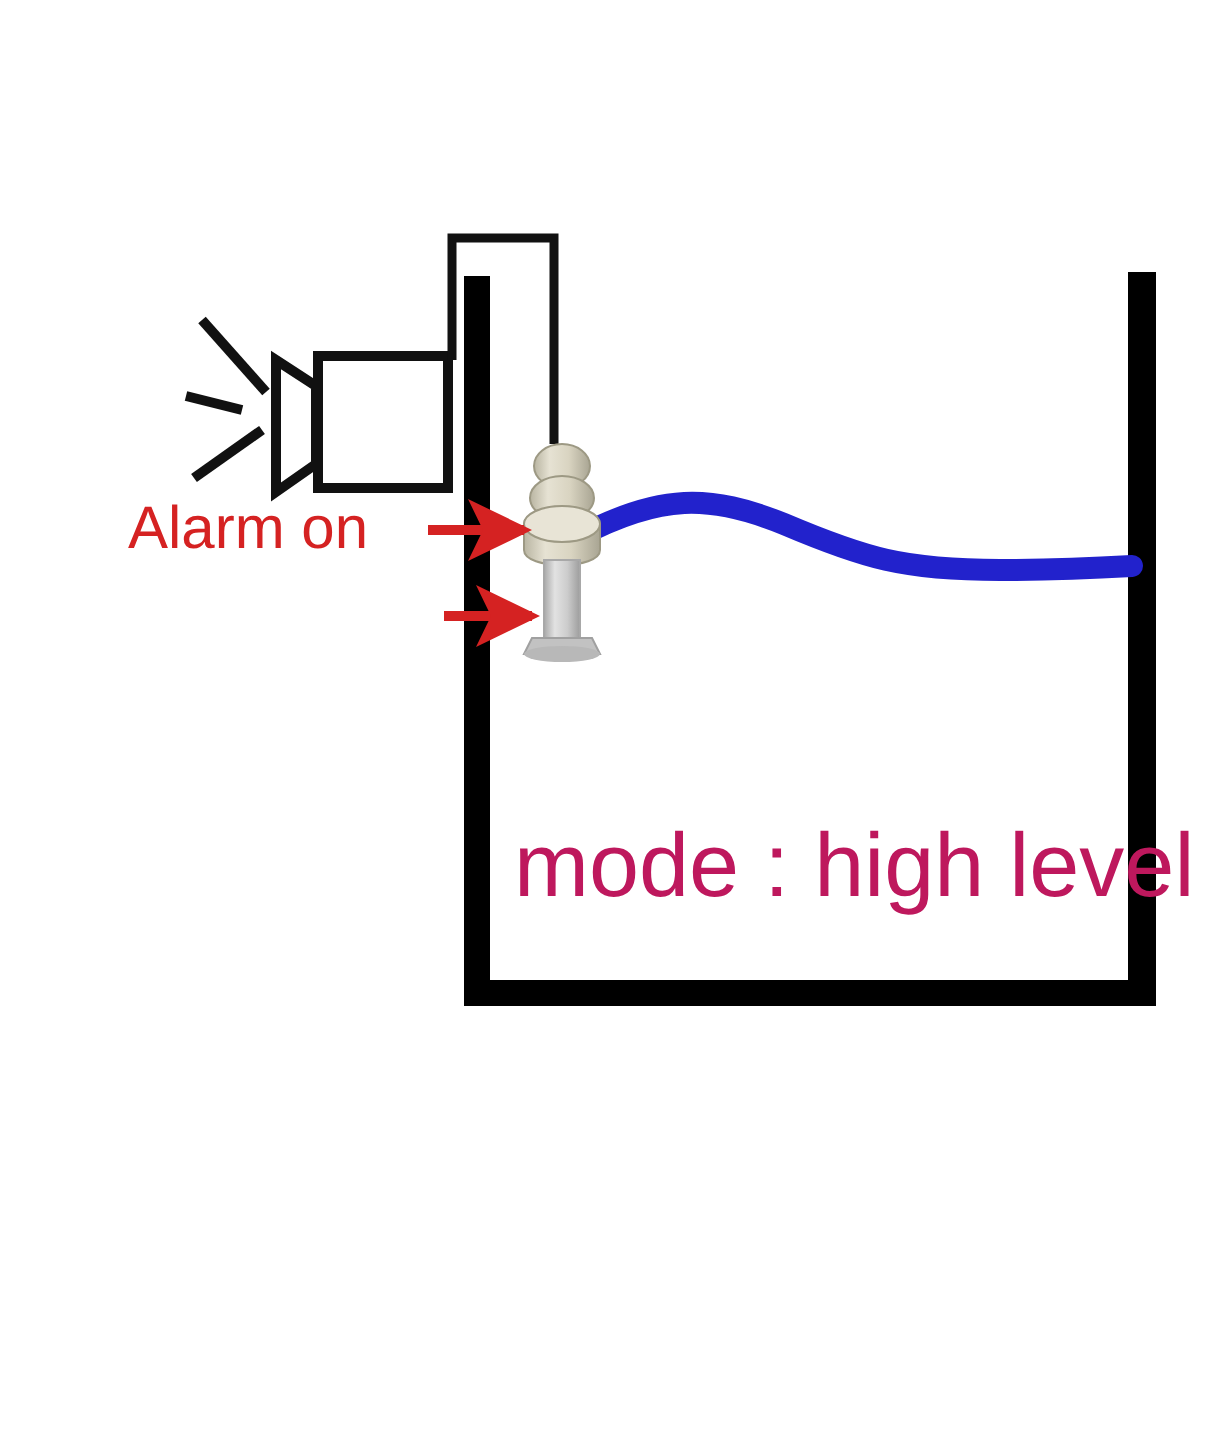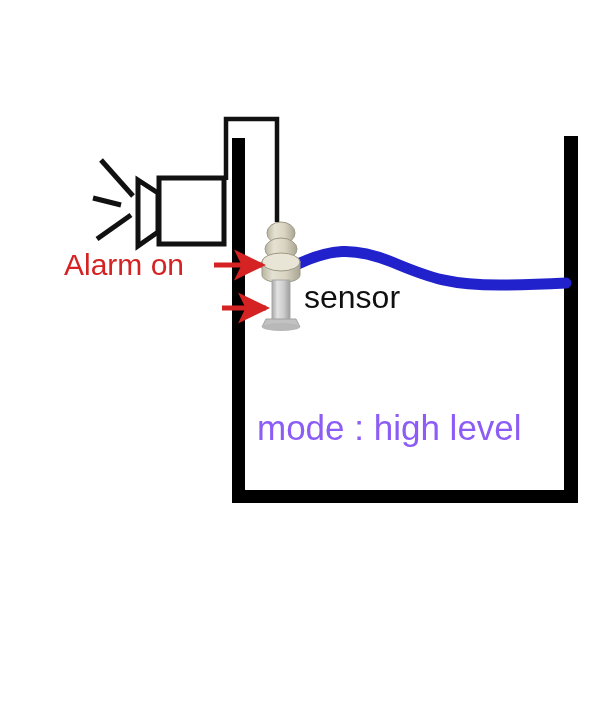--- a/index.html
+++ b/index.html
@@ -45,22 +45,22 @@
   .label-sensor {
     left: 304px;
     top: 281px;
     color: #101010;
     font-size: 32px;
     font-family: "Liberation Sans", sans-serif;
   }
   .label-mode {
     left: 257px;
     top: 410px;
-    color: #8b5cf6;
-    font-size: 35px;
+    color: #be185d;
+    font-size: 45px;
     font-family: "Liberation Sans", sans-serif;
   }
 </style>
 </head>
 <body>
 
 <div id="diagram-root">
 
   <svg class="diagram-svg" viewBox="0 0 609 720" xmlns="http://www.w3.org/2000/svg">
 
@@ -121,17 +121,16 @@
     <g stroke="#d52222" stroke-width="5" fill="none">
       <line x1="214" y1="265" x2="262" y2="265" marker-end="url(#redArrowHead)"></line>
       <line x1="222" y1="308" x2="266" y2="308" marker-end="url(#redArrowHead)"></line>
     </g>
 
   </svg>
 
   <div class="txt label-alarm-on">Alarm on</div>
 
 
-  <div class="txt label-sensor">sensor</div>
 
   <div class="txt label-mode">mode : high level</div>
 
 </div>
 
 </body></html>

